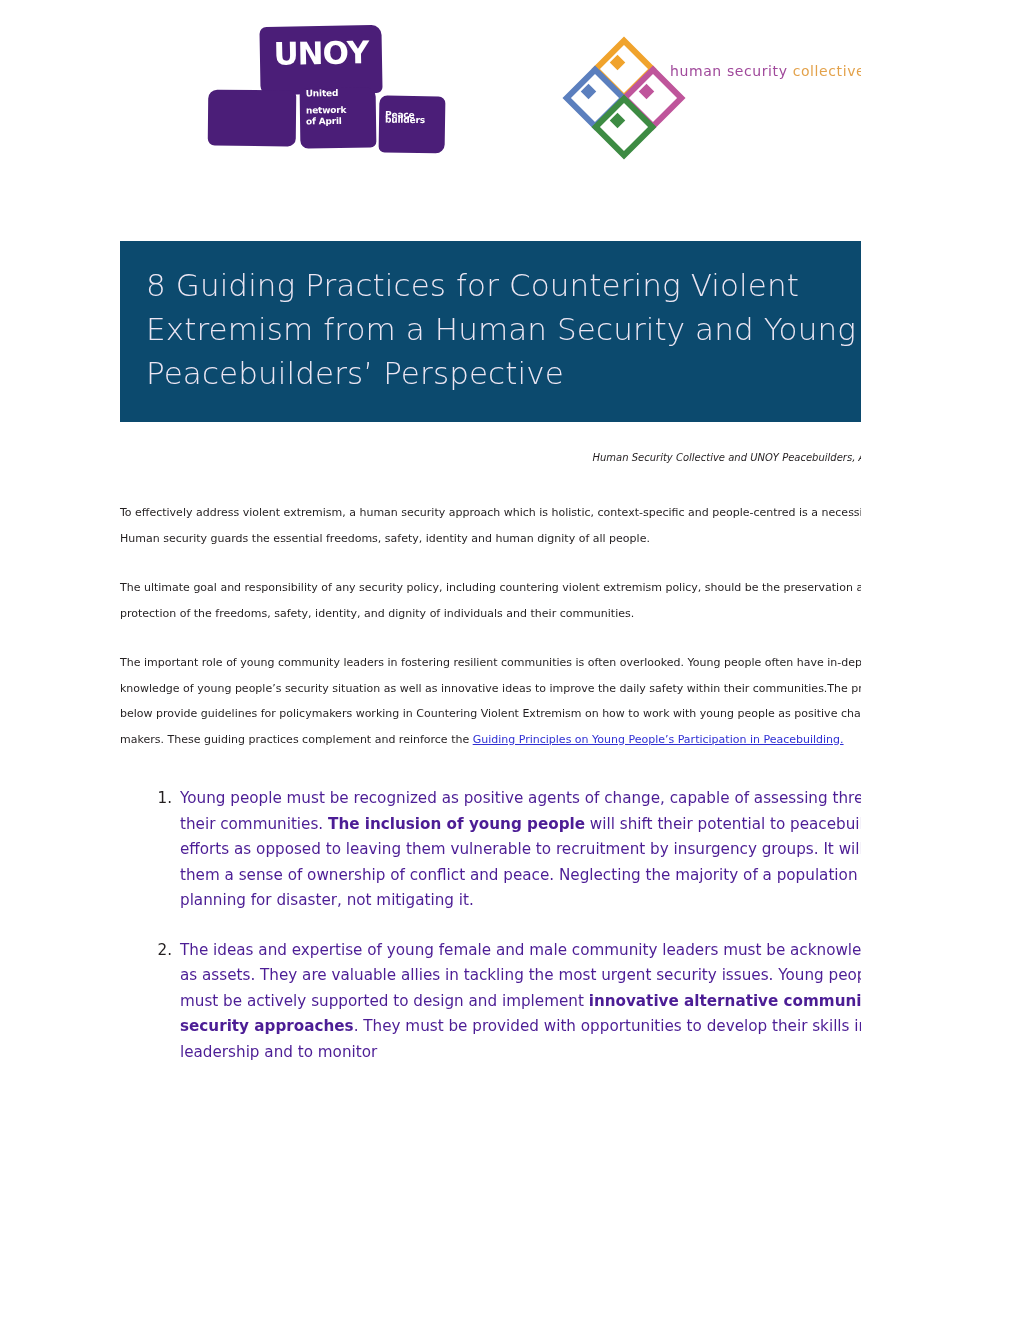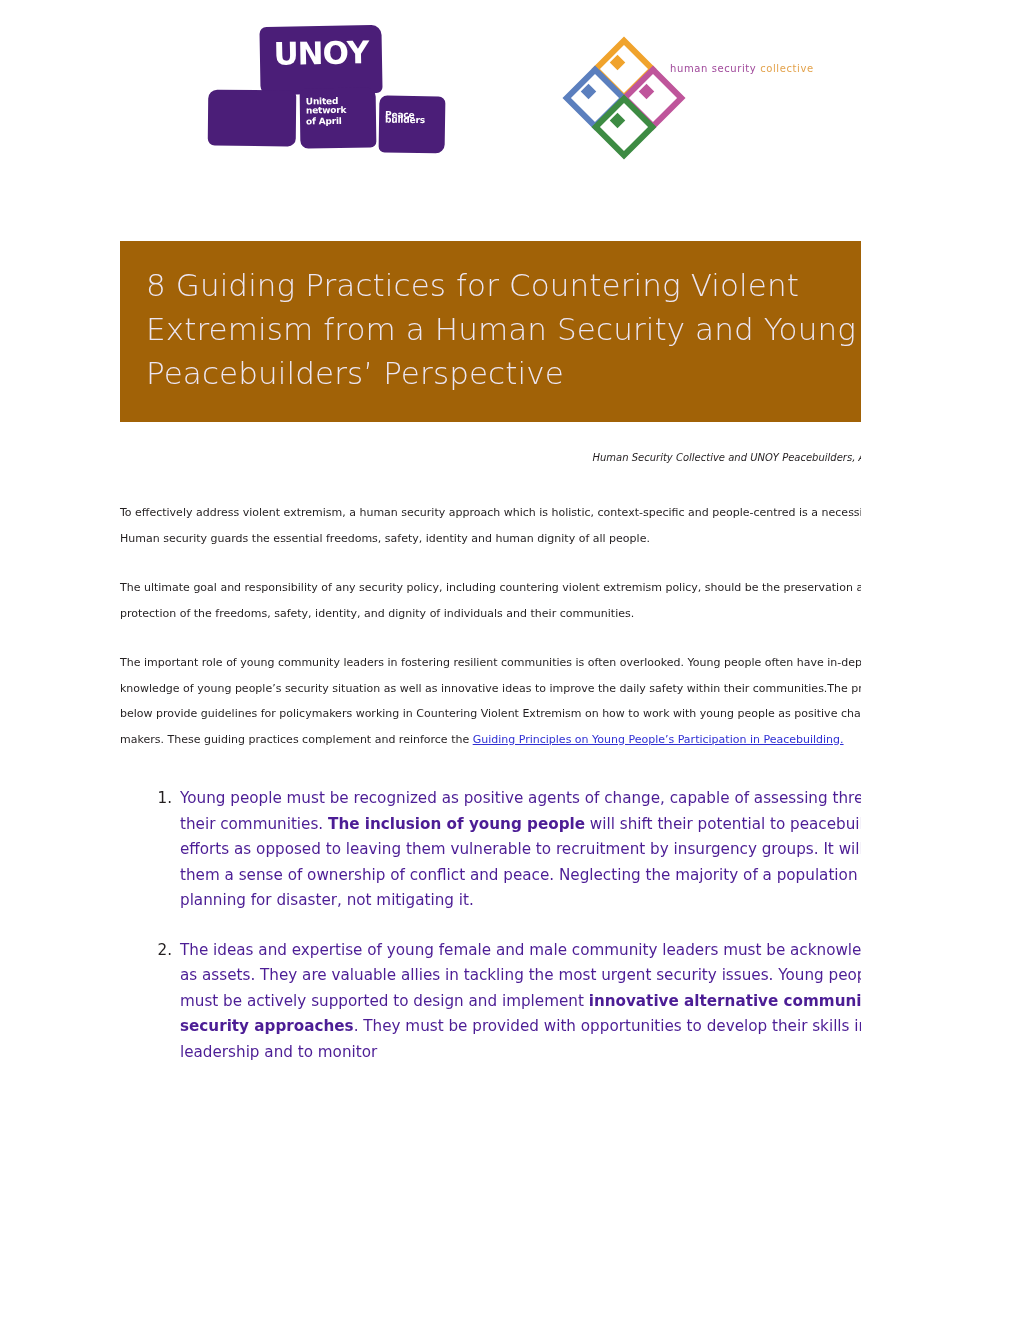--- a/index.html
+++ b/index.html
@@ -83,21 +83,21 @@
     top: 70px;
     width: 66px;
     height: 57px;
     border-radius: 8px 7px 9px 6px;
     transform: rotate(0.9deg);
   }
   .unoy-sub {
     position: absolute;
     left: 6px;
     right: 4px;
-    top: 8px;
+    top: 0;
     font-family: "DejaVu Sans", sans-serif;
     font-size: 9px;
     font-weight: bold;
     line-height: 11px;
     color: #ffffff;
     letter-spacing: -0.2px;
   }
   .unoy-sub.s3 { top: 14px; }
 
   
@@ -129,34 +129,34 @@
     width: 11px;
     height: 11px;
     transform: rotate(45deg);
   }
   .hsc-text {
     position: absolute;
     left: 100px;
     top: 19px;
     white-space: nowrap;
     font-family: "DejaVu Sans", sans-serif;
-    font-size: 10px;
+    font-size: 14px;
     letter-spacing: 0.6px;
   }
   .hsc-text .part-a { color: #a0499b; }
   .hsc-text .part-b { color: #e3a24b; }
 
   
   .title-banner {
     position: absolute;
     left: 120px;
     top: 241px;
     width: 790px;
     height: 181px;
-    background: #a16207;
+    background: #0c4a6e;
     box-sizing: border-box;
     padding: 22px 26px 0 26px;
   }
   .title-text {
     color: #ece6f3;
     font-family: "DejaVu Sans", sans-serif;
     font-weight: 300;
     font-size: 31px;
     line-height: 44px;
     letter-spacing: 0.1px;

